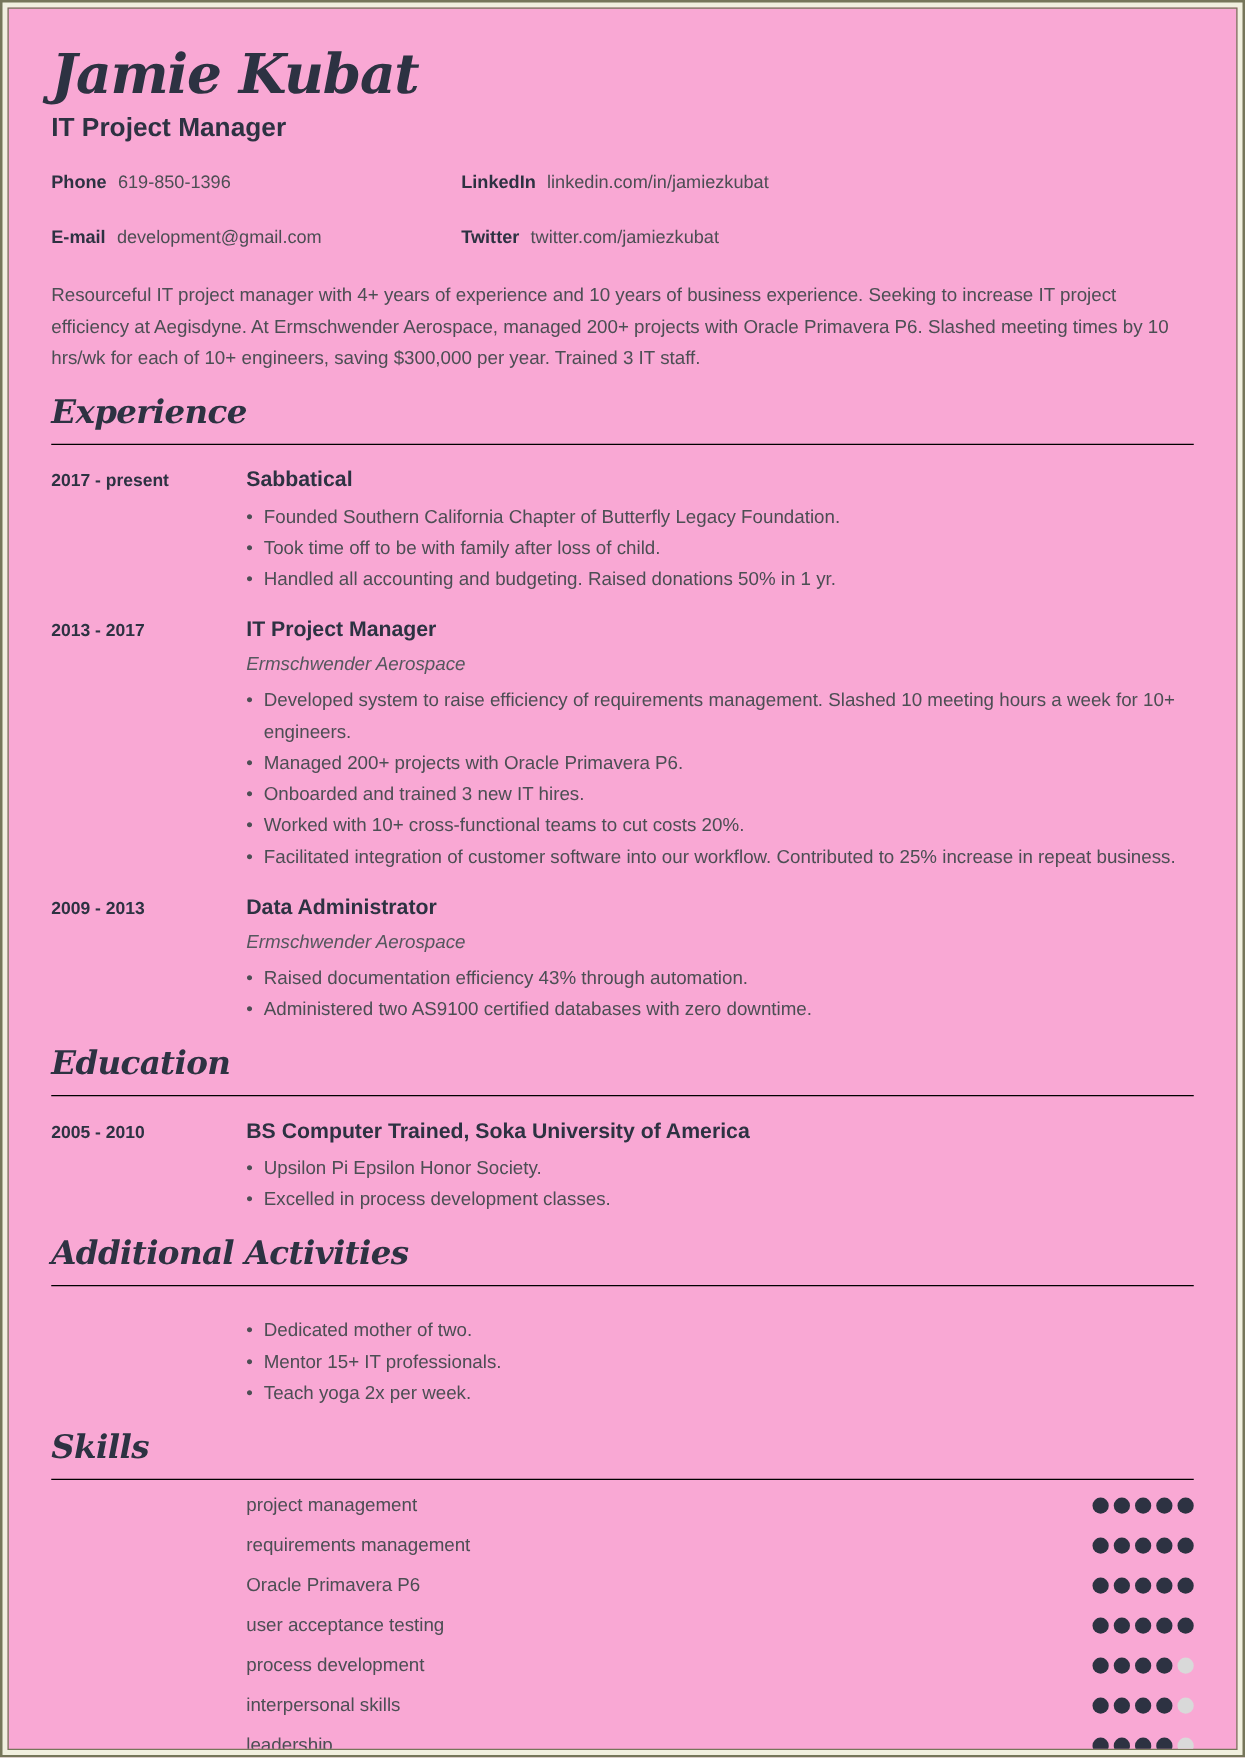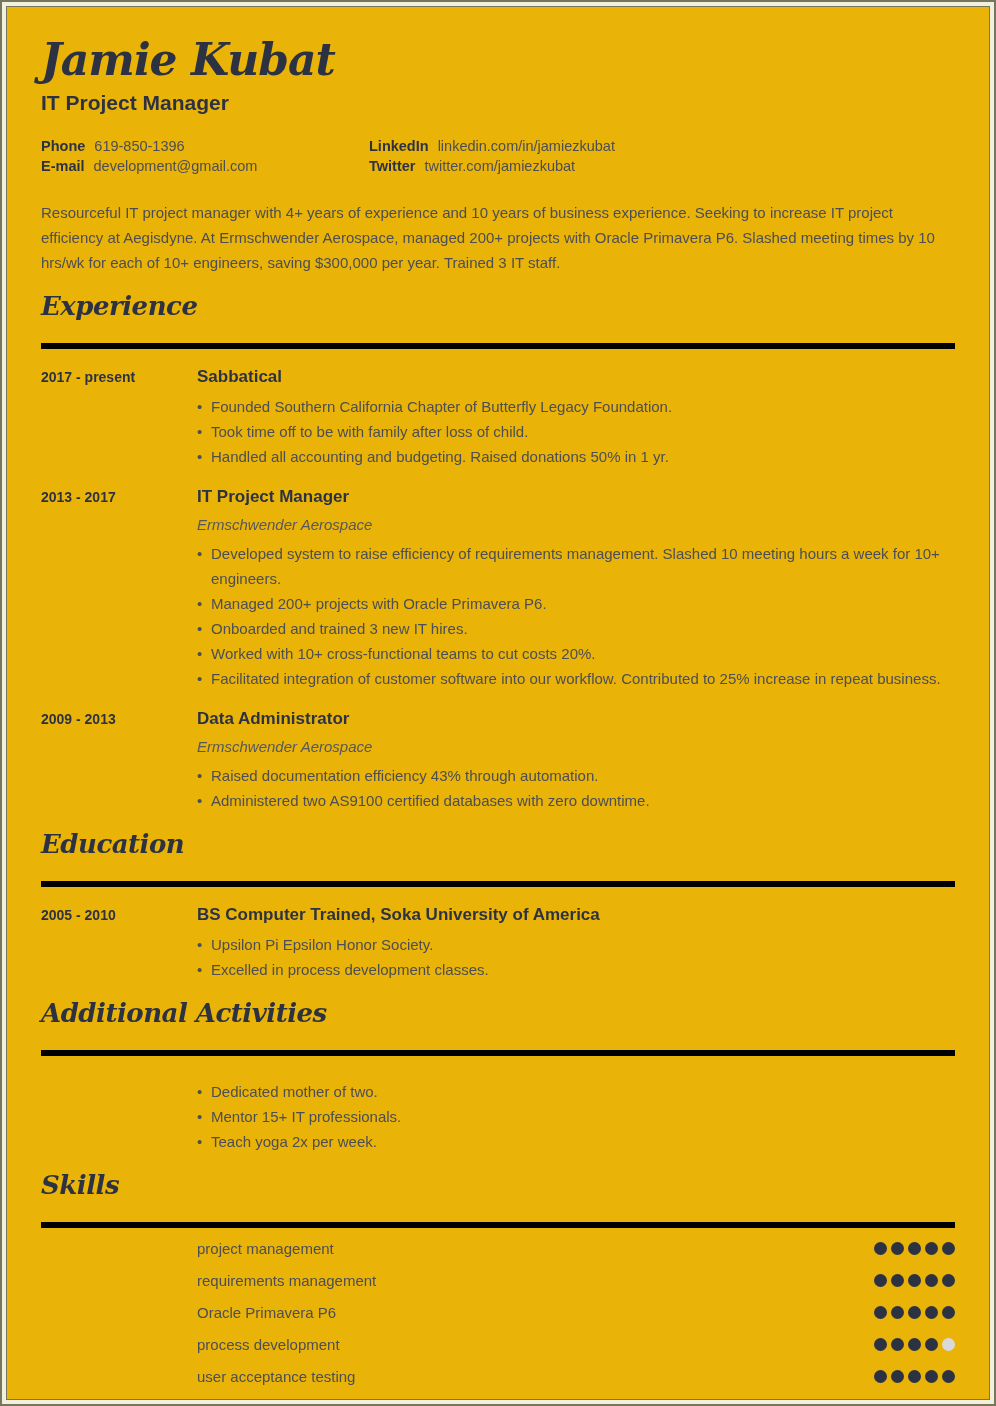--- a/index.html
+++ b/index.html
@@ -12,21 +12,21 @@
   .page {
     width: 996px;
     height: 1406px;
     border: 2px solid #76765a;
     background: #f1f0df;
     padding: 4px;
     overflow: hidden;
   }
   .page-inner {
     border: 1px solid #76765a;
-    background: #eab308;
+    background: #f9a8d4;
     height: 100%;
     padding: 27px 34px 20px 34px;
     overflow: hidden;
   }
   
   .name {
     font-family: "DejaVu Serif", serif;
     font-style: italic;
     font-weight: bold;
     font-size: 44px;
@@ -37,21 +37,21 @@
   .job-title {
     margin-top: 5px;
     font-size: 21px;
     font-weight: bold;
     color: #2d3242;
   }
   .contact-grid {
     margin-top: 21px;
     display: grid;
     grid-template-columns: 328px 1fr;
-    row-gap: 0;
+    row-gap: 24px;
   }
   .contact-item { font-size: 14.5px; line-height: 20px; }
   .contact-label { font-weight: bold; color: #2d3242; margin-right: 9px; }
   .contact-value { color: #4c4e54; }
   
   .summary {
     margin-top: 24px;
     font-size: 15px;
     line-height: 25px;
     color: #4c4e54;
@@ -59,22 +59,22 @@
   
   .section { margin-top: 14px; }
   .section-title {
     font-family: "DejaVu Serif", serif;
     font-style: italic;
     font-weight: bold;
     letter-spacing: -0.5px;
     font-size: 26px;
     line-height: 34px;
     color: #2d3242;
-    border-bottom: 6px solid #000000;
-    padding-bottom: 20px;
+    border-bottom: 1px solid #000000;
+    padding-bottom: 8px;
   }
   .entry {
     margin-top: 17px;
     display: grid;
     grid-template-columns: 156px 1fr;
   }
   .entry-dates {
     font-size: 14px;
     font-weight: bold;
     color: #2d3242;
@@ -250,37 +250,37 @@
             <span class="skill-name">Oracle Primavera P6</span>
             <span class="dots">
               <span class="dot filled"></span>
               <span class="dot filled"></span>
               <span class="dot filled"></span>
               <span class="dot filled"></span>
               <span class="dot filled"></span>
             </span>
           </div>
           <div class="skill-row">
+            <span class="skill-name">user acceptance testing</span>
+            <span class="dots">
+              <span class="dot filled"></span>
+              <span class="dot filled"></span>
+              <span class="dot filled"></span>
+              <span class="dot filled"></span>
+              <span class="dot filled"></span>
+            </span>
+          </div>
+          <div class="skill-row">
             <span class="skill-name">process development</span>
             <span class="dots">
               <span class="dot filled"></span>
               <span class="dot filled"></span>
               <span class="dot filled"></span>
               <span class="dot filled"></span>
               <span class="dot"></span>
-            </span>
-          </div>
-          <div class="skill-row">
-            <span class="skill-name">user acceptance testing</span>
-            <span class="dots">
-              <span class="dot filled"></span>
-              <span class="dot filled"></span>
-              <span class="dot filled"></span>
-              <span class="dot filled"></span>
-              <span class="dot filled"></span>
             </span>
           </div>
           <div class="skill-row">
             <span class="skill-name">interpersonal skills</span>
             <span class="dots">
               <span class="dot filled"></span>
               <span class="dot filled"></span>
               <span class="dot filled"></span>
               <span class="dot filled"></span>
               <span class="dot"></span>

